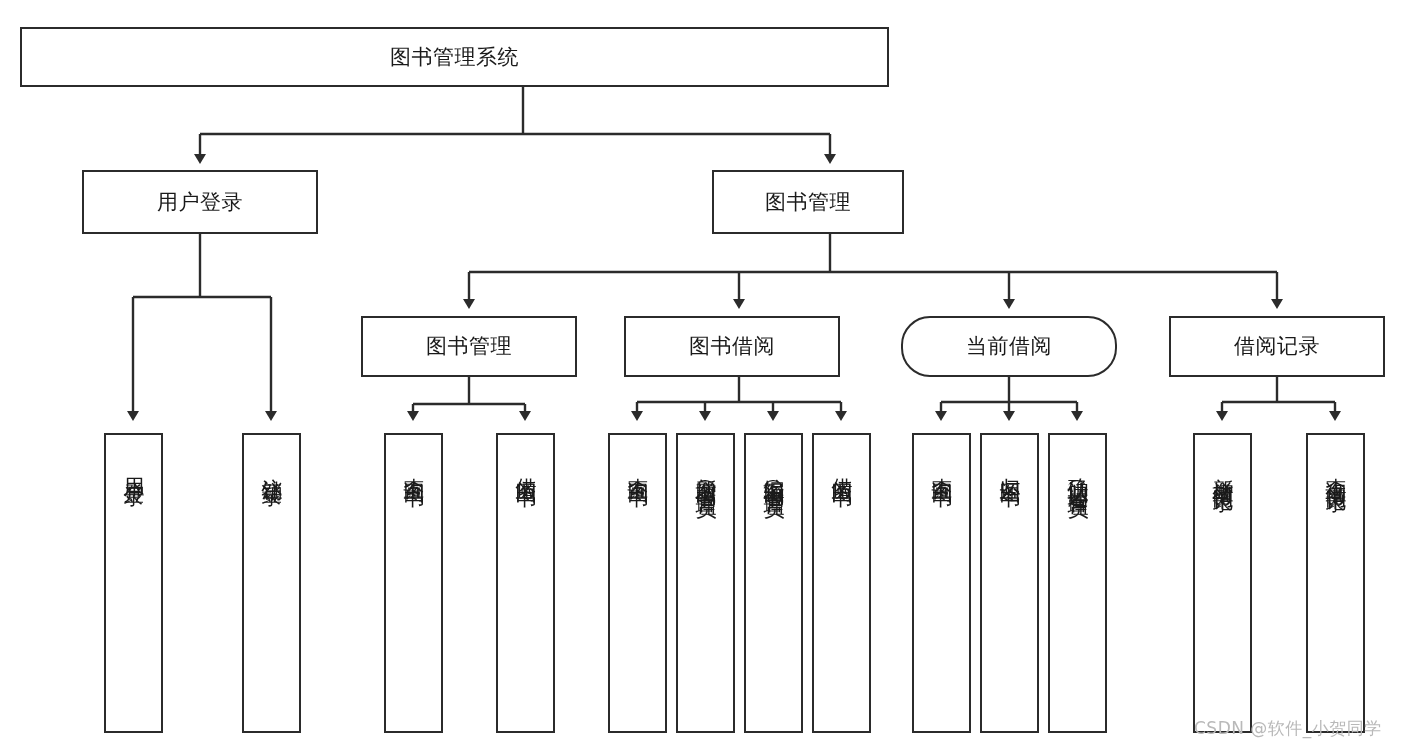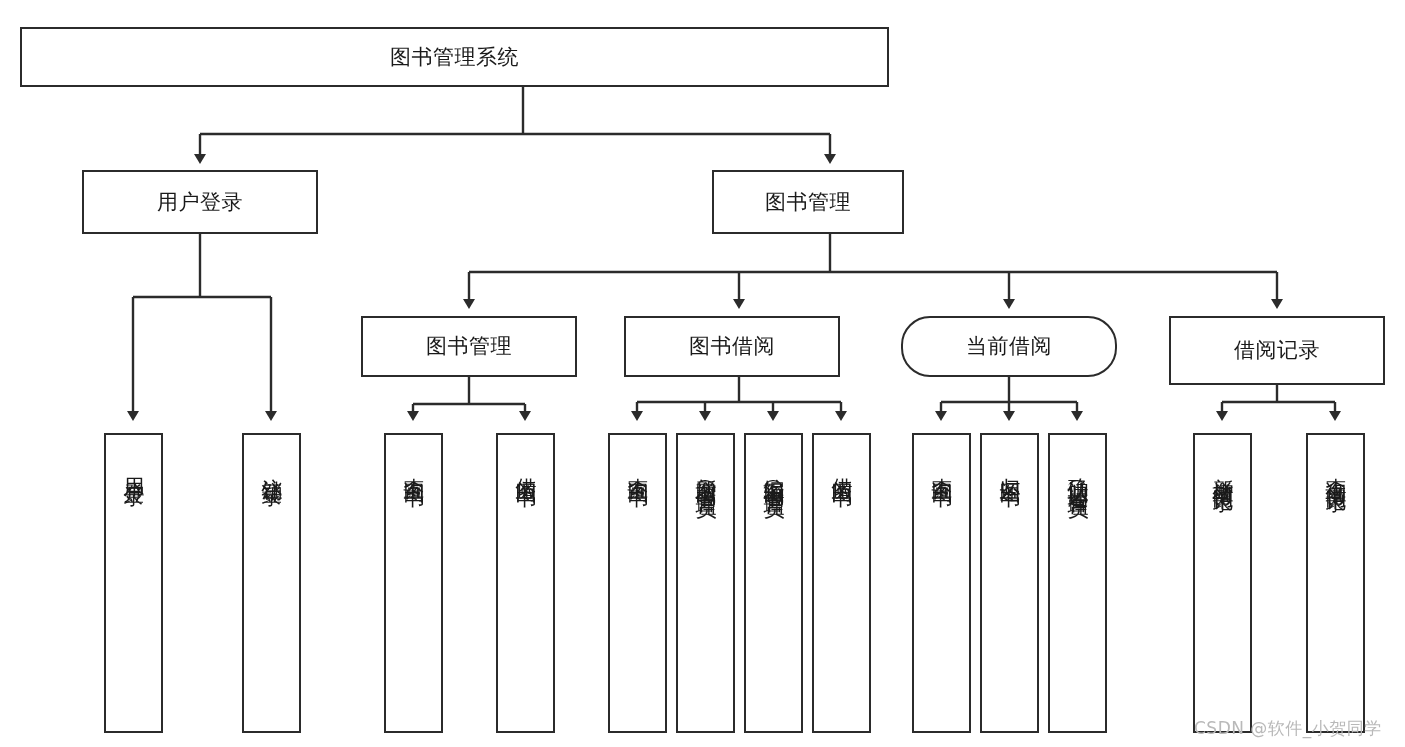--- a/index.html
+++ b/index.html
@@ -139,21 +139,21 @@
   </div>
 
   <div class="node horizontal" style="left:624px; top:316px; width:216px; height:61px;">
     <span class="label">图书借阅</span>
   </div>
 
   <div class="node horizontal" style="left:901px; top:316px; width:216px; height:61px;border-radius:29px;">
     <span class="label">当前借阅</span>
   </div>
 
-  <div class="node horizontal" style="left:1169px; top:316px; width:216px; height:69px;">
+  <div class="node horizontal" style="left:1169px; top:316px; width:216px; height:61px;">
     <span class="label">借阅记录</span>
   </div>
 
   <div class="node vertical" style="left:104px; top:433px; width:59px; height:300px;">
     <span class="label">用户登录</span>
   </div>
 
   <div class="node vertical" style="left:242px; top:433px; width:59px; height:300px;">
     <span class="label">注销登录</span>
   </div>

